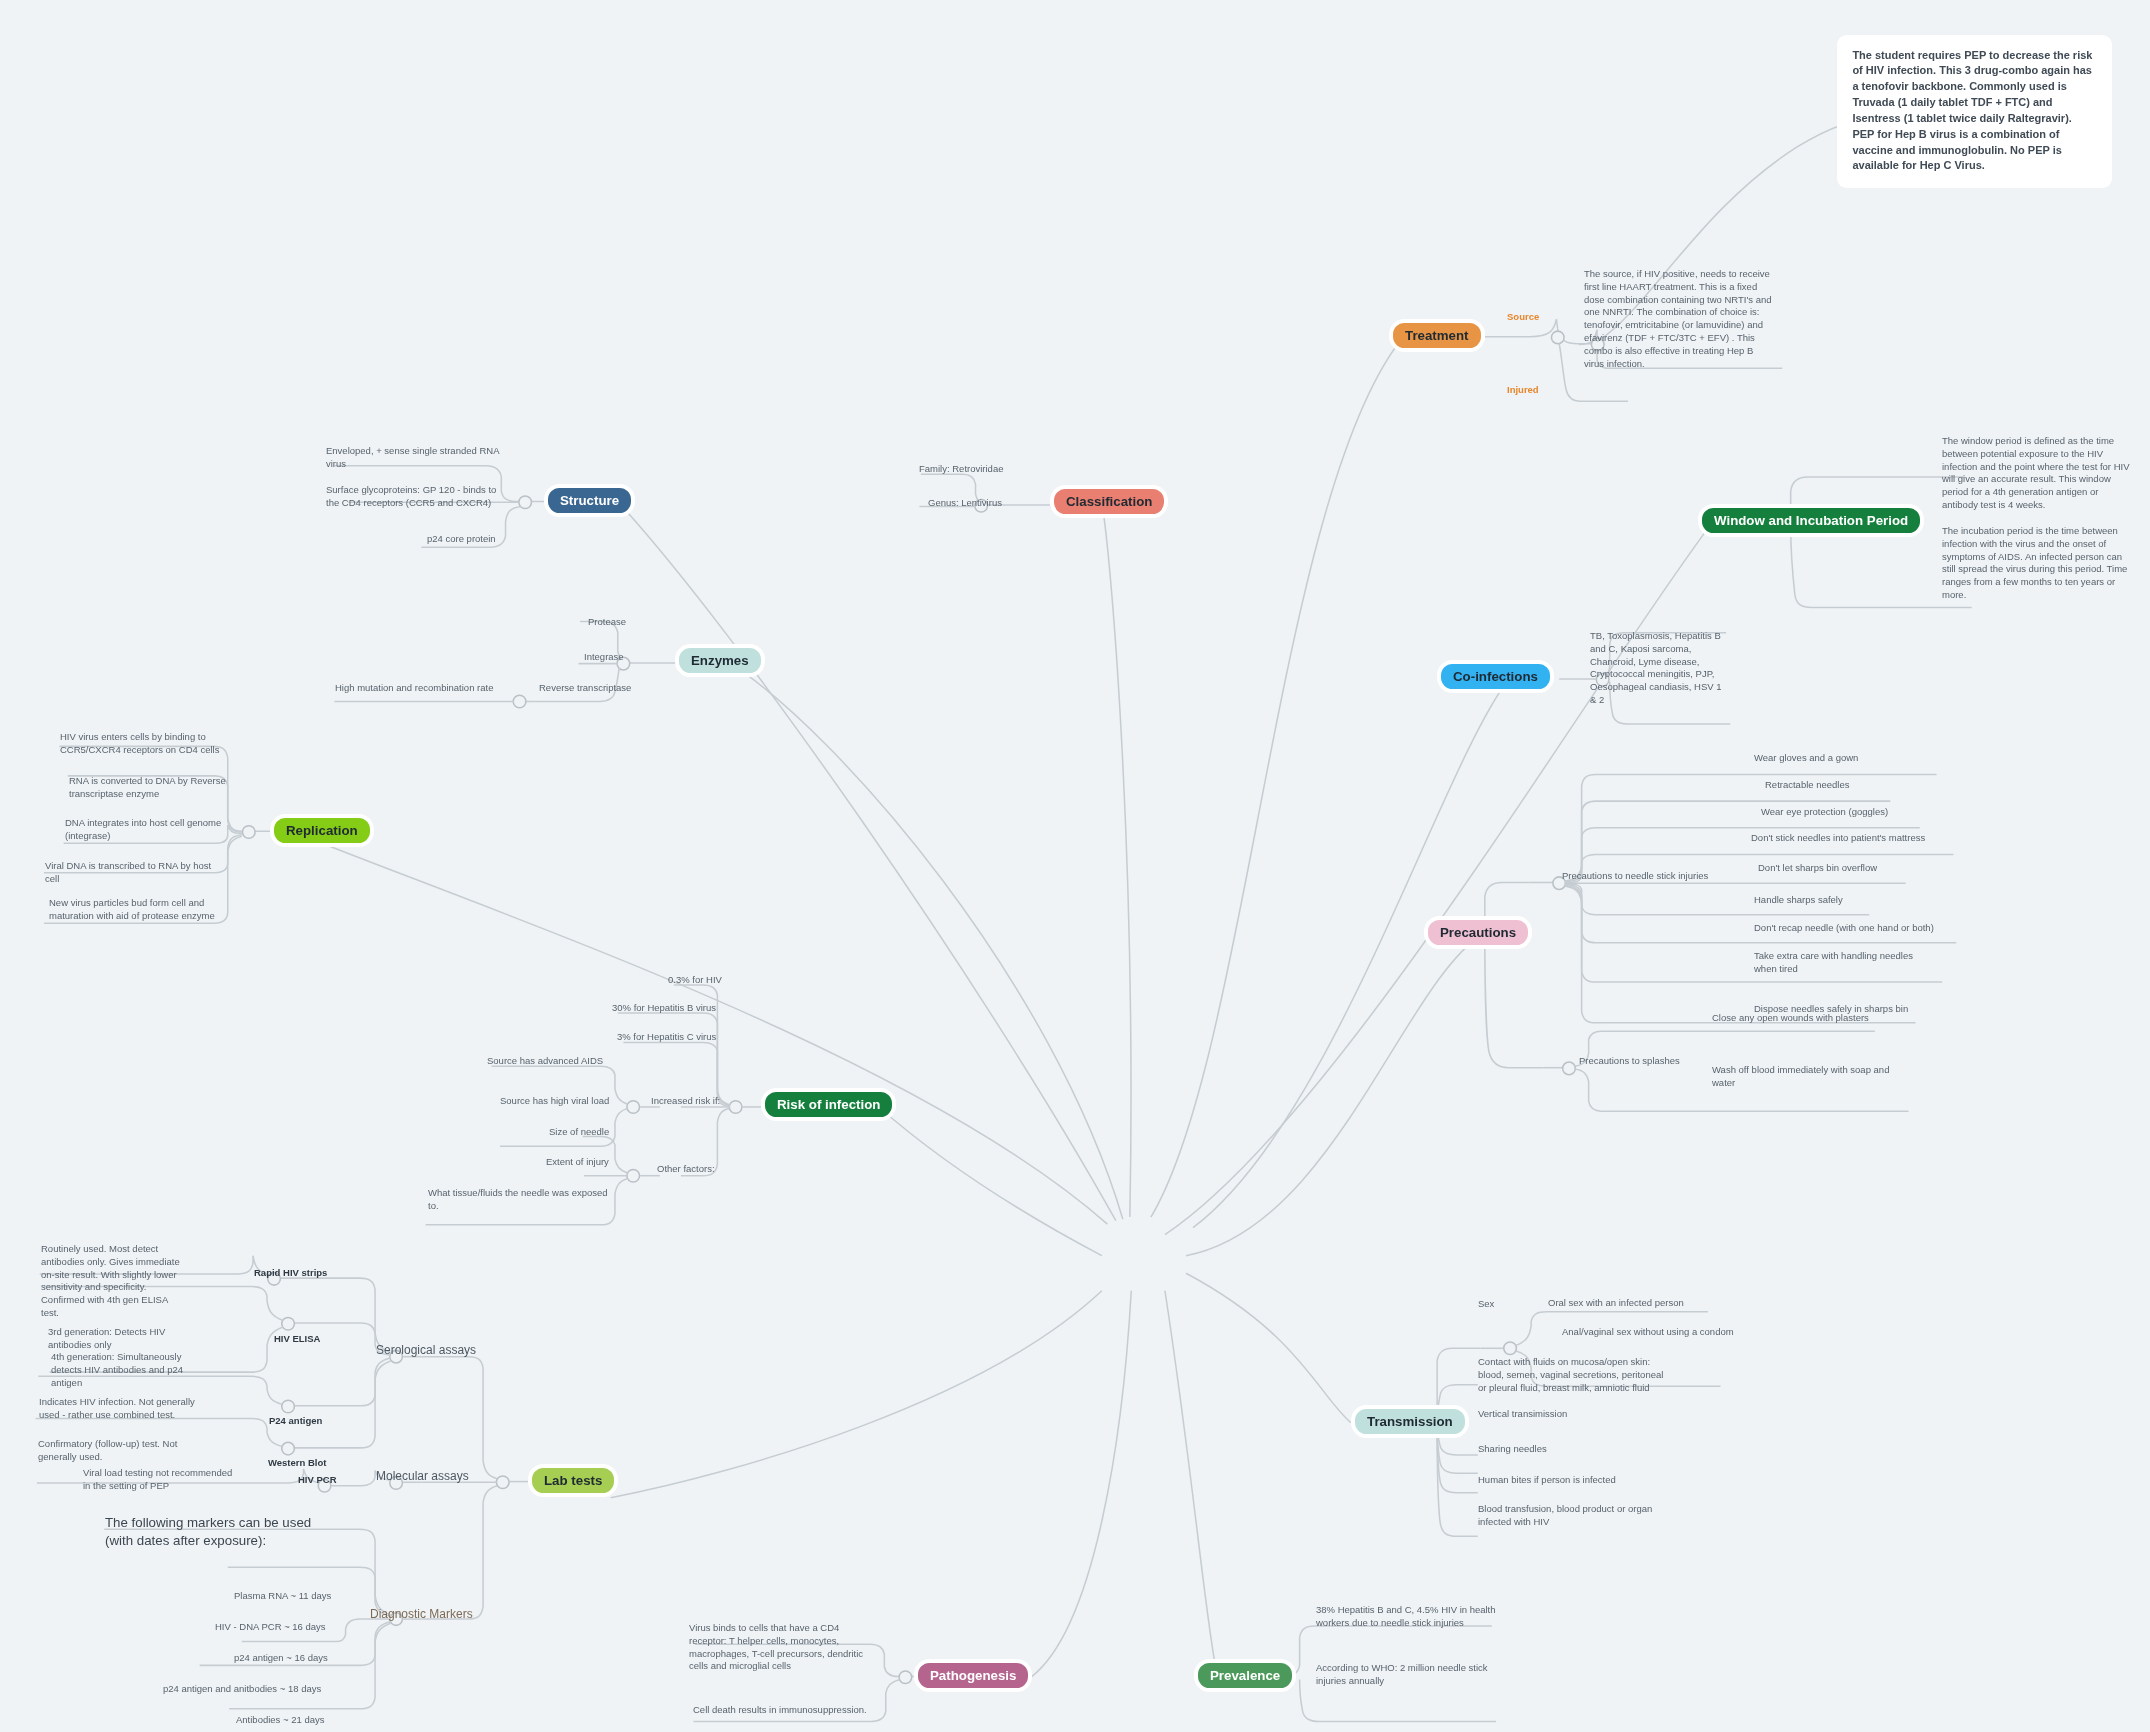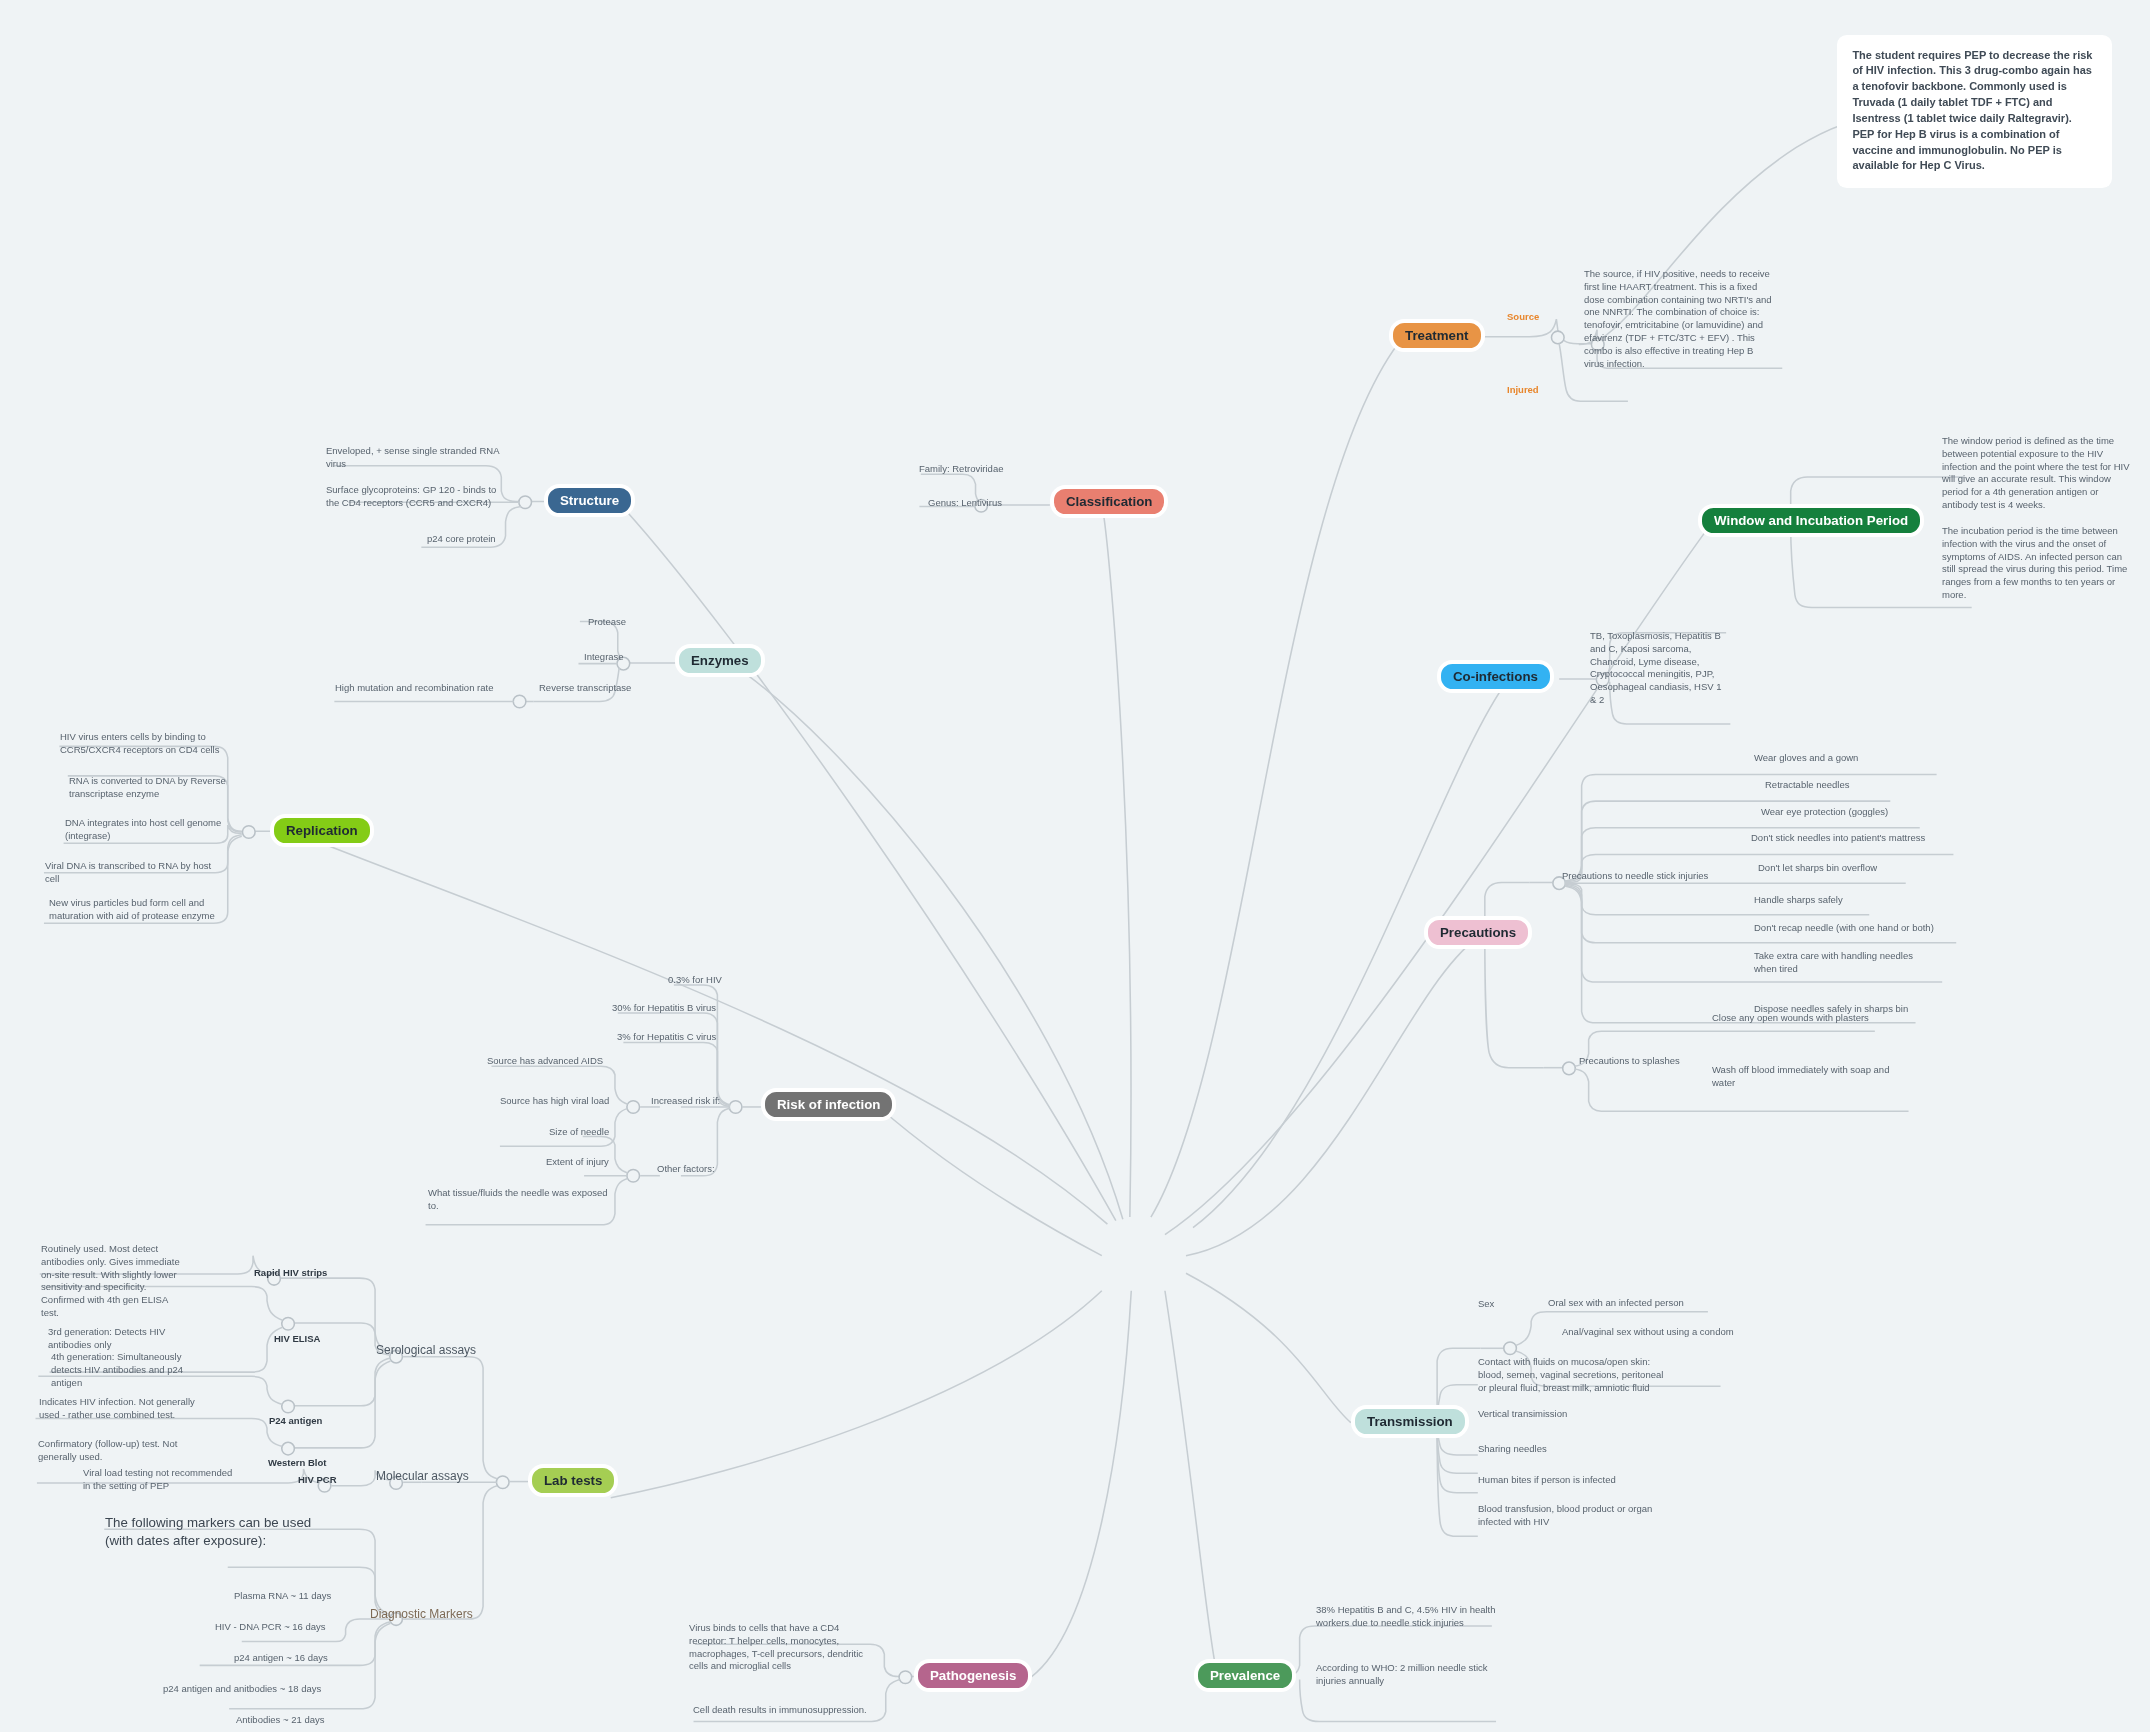--- a/index.html
+++ b/index.html
@@ -270,21 +270,21 @@
   <div class="node leaf" style="left:1761px; top:806px;">Wear eye protection (goggles)</div>
   <div class="node leaf" style="left:1751px; top:832px;">Don't stick needles into patient's mattress</div>
   <div class="node leaf" style="left:1758px; top:862px;">Don't let sharps bin overflow</div>
   <div class="node leaf" style="left:1754px; top:894px;">Handle sharps safely</div>
   <div class="node leaf" style="left:1754px; top:922px;">Don't recap needle (with one hand or both)</div>
   <div class="node leaf" style="left:1754px; top:950px; width:182px;">Take extra care with handling needles when tired</div>
   <div class="node leaf" style="left:1754px; top:1003px;">Dispose needles safely in sharps bin</div>
   <div class="node leaf" style="left:1712px; top:1012px;">Close any open wounds with plasters</div>
   <div class="node leaf" style="left:1712px; top:1064px; width:189px;">Wash off blood immediately with soap and water</div>
 
-  <div class="node pill" style="left:761px; top:1088px; background:#737373; color:#ffffff;">Risk of infection</div>
+  <div class="node pill" style="left:761px; top:1088px; background:#15803d; color:#ffffff;">Risk of infection</div>
   <div class="node leaf" style="left:668px; top:974px;">0.3% for HIV</div>
   <div class="node leaf" style="left:612px; top:1002px;">30% for Hepatitis B virus</div>
   <div class="node leaf" style="left:617px; top:1031px;">3% for Hepatitis C virus</div>
   <div class="node leaf" style="left:651px; top:1095px;">Increased risk if:</div>
   <div class="node leaf" style="left:657px; top:1163px;">Other factors:</div>
   <div class="node leaf" style="left:487px; top:1055px;">Source has advanced AIDS</div>
   <div class="node leaf" style="left:500px; top:1095px;">Source has high viral load</div>
   <div class="node leaf" style="left:549px; top:1126px;">Size of needle</div>
   <div class="node leaf" style="left:546px; top:1156px;">Extent of injury</div>
   <div class="node leaf" style="left:428px; top:1187px; width:182px;">What tissue/fluids the needle was exposed to.</div>

